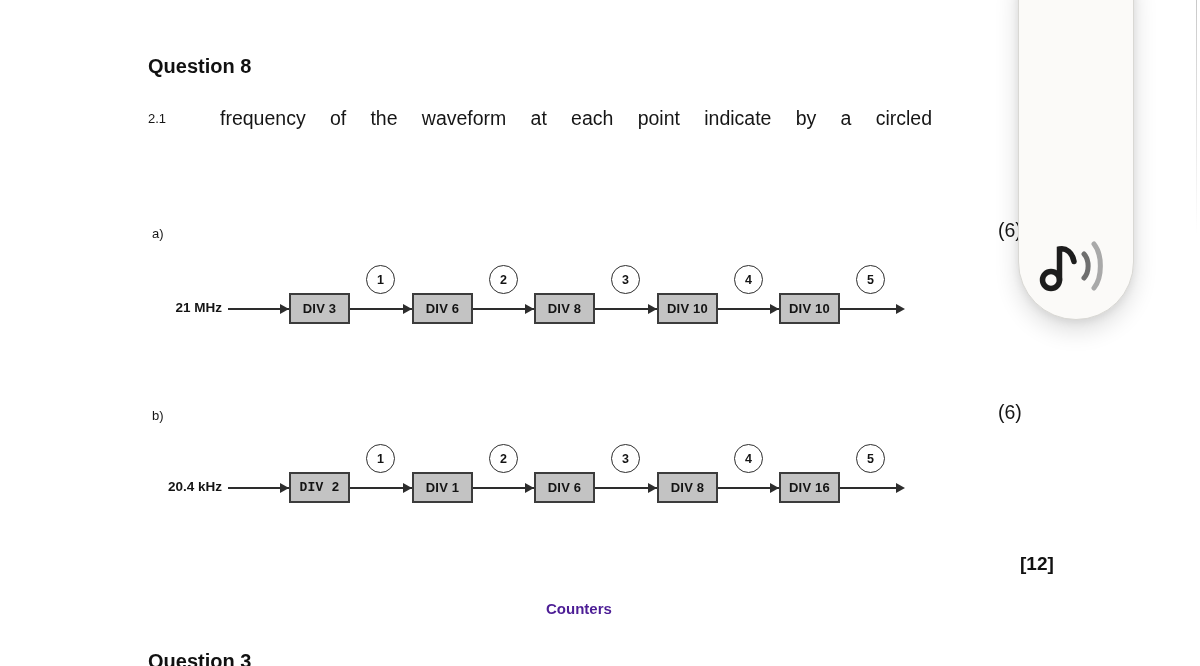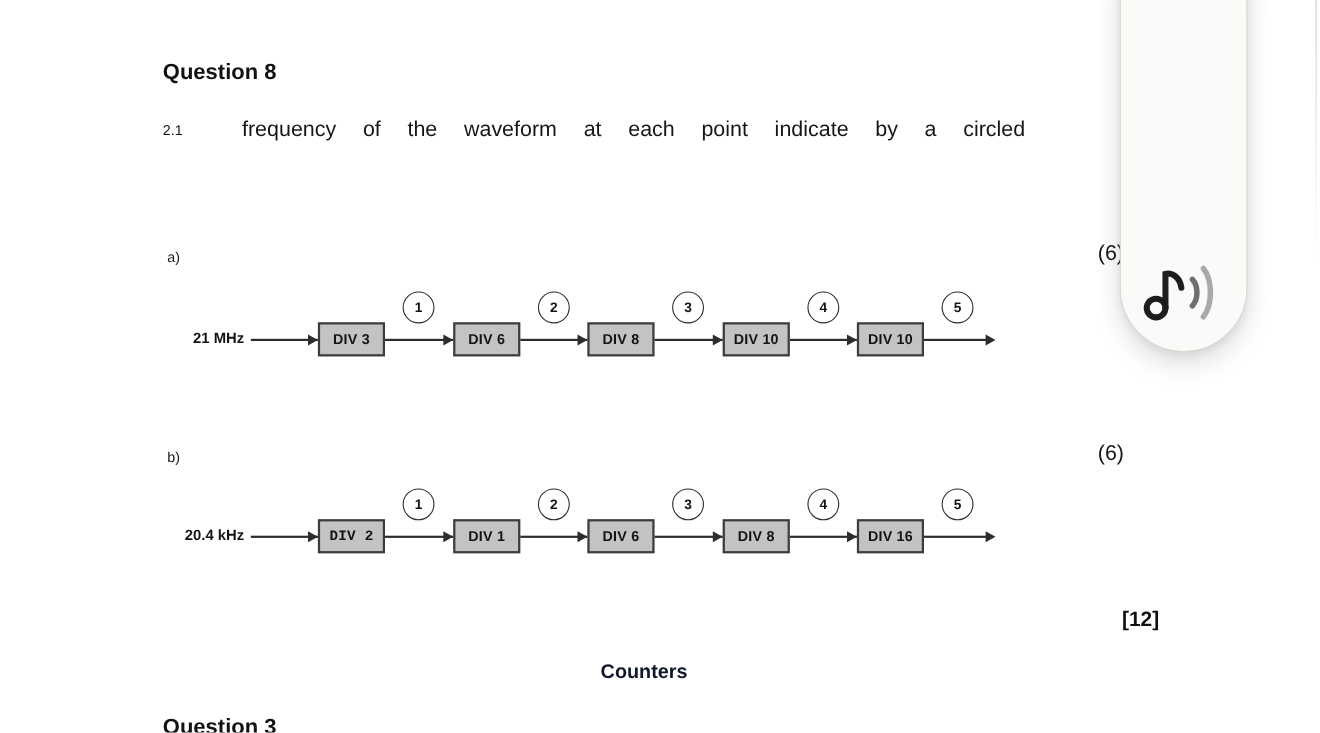--- a/index.html
+++ b/index.html
@@ -25,21 +25,21 @@
              border-left:9px solid #2d2d2d;}
   .divbox{position:absolute;width:61px;height:31px;background:#c3c3c3;
           border:2px solid #3c3c3c;box-sizing:border-box;
           display:flex;align-items:center;justify-content:center;
           font-weight:bold;font-size:13px;letter-spacing:.2px;color:#141414;}
   .pointcircle{position:absolute;width:29px;height:29px;background:#ffffff;
                border:1.6px solid #2e2e2e;border-radius:50%;box-sizing:border-box;
                display:flex;align-items:center;justify-content:center;
                font-weight:bold;font-size:12.5px;color:#141414;}
   .totalmarks{font-size:19px;font-weight:bold;color:#111;}
-  .centerhead{font-size:18px;font-weight:bold;color:#0f172a;}
+  .centerhead{font-size:15px;font-weight:bold;color:#4c1d95;}
   .pill{
     position:absolute;left:1018px;top:-62px;width:114px;height:380px;
     background:#fbfaf8;border:1px solid #d9d8d4;border-radius:58px;
     box-shadow:0 10px 24px rgba(0,0,0,.14), 0 2px 8px rgba(0,0,0,.07);
     z-index:10;cursor:pointer;
   }
   .pill .iconwrap{position:absolute;left:50%;bottom:22px;transform:translateX(-50%);
                   width:78px;height:64px;}
   .edgeline{position:absolute;left:1196px;top:0;width:1px;height:235px;
             background:linear-gradient(#c9c9c9,rgba(201,201,201,0));}

